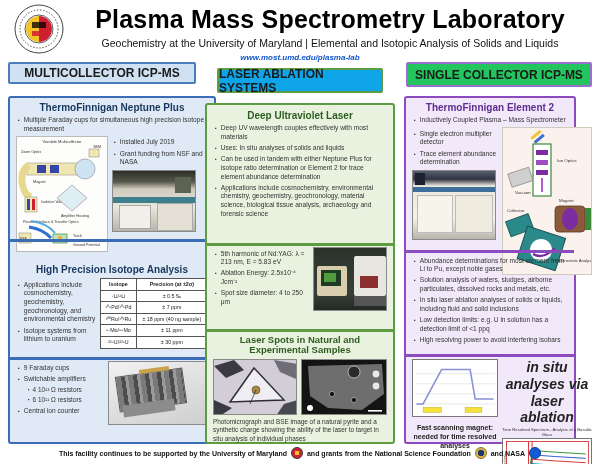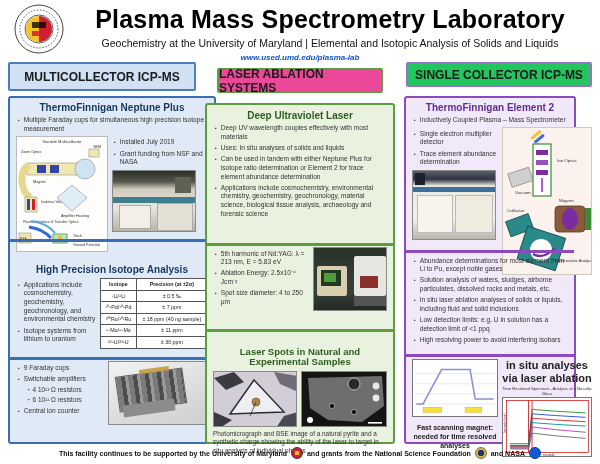--- a/index.html
+++ b/index.html
@@ -12,21 +12,21 @@
               font-weight:bold;color:#000;letter-spacing:.2px;}
   .page-sub{left:68px;top:37px;width:524px;text-align:center;font-size:10.5px;color:#111;}
   .page-url{left:0;top:53px;width:600px;text-align:center;font-size:8px;font-weight:bold;
             font-style:italic;color:#1155cc;}
   .seal{left:14px;top:4px;width:50px;height:50px;}
 
   
   .hdrbox{display:flex;align-items:center;justify-content:center;font-weight:bold;
           font-size:12px;color:#1a1a1a;border:2px solid;border-radius:2px;box-sizing:border-box;}
   .hb-blue{background:#cfe1f3;border-color:#4a7ebb;}
-  .hb-green{background:#ec4899;border-color:#5e9c43;}
+  .hb-green{background:#0ea5e9;border-color:#5e9c43;}
   .hb-purple{background:#22c55e;border-color:#9a6fd0;}
 
   
   .panel{border:2px solid;border-radius:3px;box-sizing:border-box;}
   .p-blue{background:#e0eaf6;border-color:#3a6db5;}
   .p-green{background:#e9f2df;border-color:#5e9c43;}
   .p-purple{background:#f1e8fa;border-color:#8b4bbf;}
   .sec{position:absolute;left:6px;right:6px;}
   .sep{position:absolute;left:0;right:0;height:2.5px;}
   .sep-blue{background:#3a6db5;} .sep-green{background:#5e9c43;} .sep-purple{background:#8b4bbf;}
@@ -47,21 +47,21 @@
 
   
   .ph{position:relative;overflow:hidden;border:1px solid #8a8a8a;box-sizing:border-box;}
   .ph .shape{position:absolute;}
 
   
   svg text{font-family:"Liberation Sans",sans-serif;fill:#333;}
 
   .caption{font-size:6.4px;line-height:1.3;color:#333;}
   .chart-cap{font-size:7px;font-weight:bold;text-align:center;color:#222;line-height:1.25;}
-  .tr-title{font-size:11px;font-weight:bold;text-align:center;color:#222;line-height:1.2;}
+  .tr-title{font-size:14px;font-weight:bold;font-style:italic;text-align:center;color:#222;line-height:1.2;}
   .tr-sub{font-size:4.2px;text-align:center;color:#333;margin:1px 0;}
 
   
   .footer{left:0;top:447px;width:600px;display:flex;align-items:center;justify-content:center;
           gap:4px;font-size:7px;font-weight:bold;color:#111;}
   .micon{width:10px;height:10px;border-radius:50%;display:inline-block;flex:0 0 auto;}
 </style>
 </head>
 <body>
 
@@ -69,23 +69,23 @@
   <circle cx="25" cy="25" r="24" fill="#fff" stroke="#444" stroke-width="1"></circle>
   <circle cx="25" cy="25" r="19" fill="none" stroke="#555" stroke-width="1" stroke-dasharray="1.5,1.6"></circle>
   <circle cx="25" cy="25" r="14" fill="#fff" stroke="#333" stroke-width="0.8"></circle>
   <path d="M25 12 a13 13 0 0 1 0 26 z" fill="#cf2031"></path>
   <path d="M25 12 a13 13 0 0 0 0 26 z" fill="#f5c324"></path>
   <path d="M18 18 h14 v6 h-14 z" fill="#000" opacity="0.75"></path>
   <path d="M18 27 h14 v5 h-14 z" fill="#cf2031" opacity="0.85"></path>
 </svg>
 <div class="abs page-title">Plasma Mass Spectrometry Laboratory</div>
 <div class="abs page-sub">Geochemistry at the University of Maryland | Elemental and Isotopic Analysis of Solids and Liquids</div>
-<div class="abs page-url">www.used.umd.edu/plasma-lab</div>
-
-<div class="abs hdrbox hb-blue" style="left:8px;top:62px;width:188px;height:29px;">
+<div class="abs page-url">www.most.umd.edu/plasma-lab</div>
+
+<div class="abs hdrbox hb-blue" style="left:8px;top:62px;width:188px;height:22px;">
   <span>MULTICOLLECTOR ICP-MS</span>
 </div>
 <div class="abs hdrbox hb-green" style="left:217px;top:68px;width:166px;height:25px;">
   <span>LASER ABLATION SYSTEMS</span>
 </div>
 <div class="abs hdrbox hb-purple" style="left:406px;top:62px;width:186px;height:25px;">
   <span>SINGLE COLLECTOR ICP-MS</span>
 </div>
 
 <div class="abs panel p-blue" style="left:8px;top:96px;width:208px;height:348px;">
@@ -255,21 +255,21 @@
         <div class="shape" style="left:10px;top:25px;width:12px;height:9px;background:#4f9b3e;"></div>
         <div class="shape" style="left:40px;top:8px;width:32px;height:40px;background:#e8e6e0;border-radius:2px;"></div>
         <div class="shape" style="left:46px;top:28px;width:18px;height:12px;background:#8c2f2f;"></div>
         <div class="shape" style="left:40px;top:48px;width:34px;height:10px;background:#555;"></div>
       </div>
     </div>
   </div>
 
   <div class="sep sep-green" style="top:224px;"></div>
 
-  <div class="sec" style="top:240px;">
+  <div class="sec" style="top:228px;">
     <div class="sec-title t-green" style="font-size:9.5px;">Laser Spots in Natural and Experimental Samples</div>
     <div class="row" style="justify-content:center;margin:3px 0;">
       <div class="ph" style="width:84px;height:56px;background:#d6d0da;">
         <svg width="84" height="56" viewBox="0 0 84 56">
           <rect x="0" y="0" width="84" height="56" fill="#d3cdd7"></rect>
           <path d="M0 6 L20 0 L30 10 L12 18 Z" fill="#3a3a42"></path>
           <path d="M60 0 L84 4 L84 20 L66 12 Z" fill="#45454e" opacity="0.7"></path>
           <path d="M0 40 L18 48 L6 56 L0 56 Z" fill="#3a3a42"></path>
           <path d="M70 44 L84 40 L84 56 L62 56 Z" fill="#494952"></path>
           <polygon points="40,8 70,40 16,42" fill="#efeef2" stroke="#2e2e35" stroke-width="1.5"></polygon>

